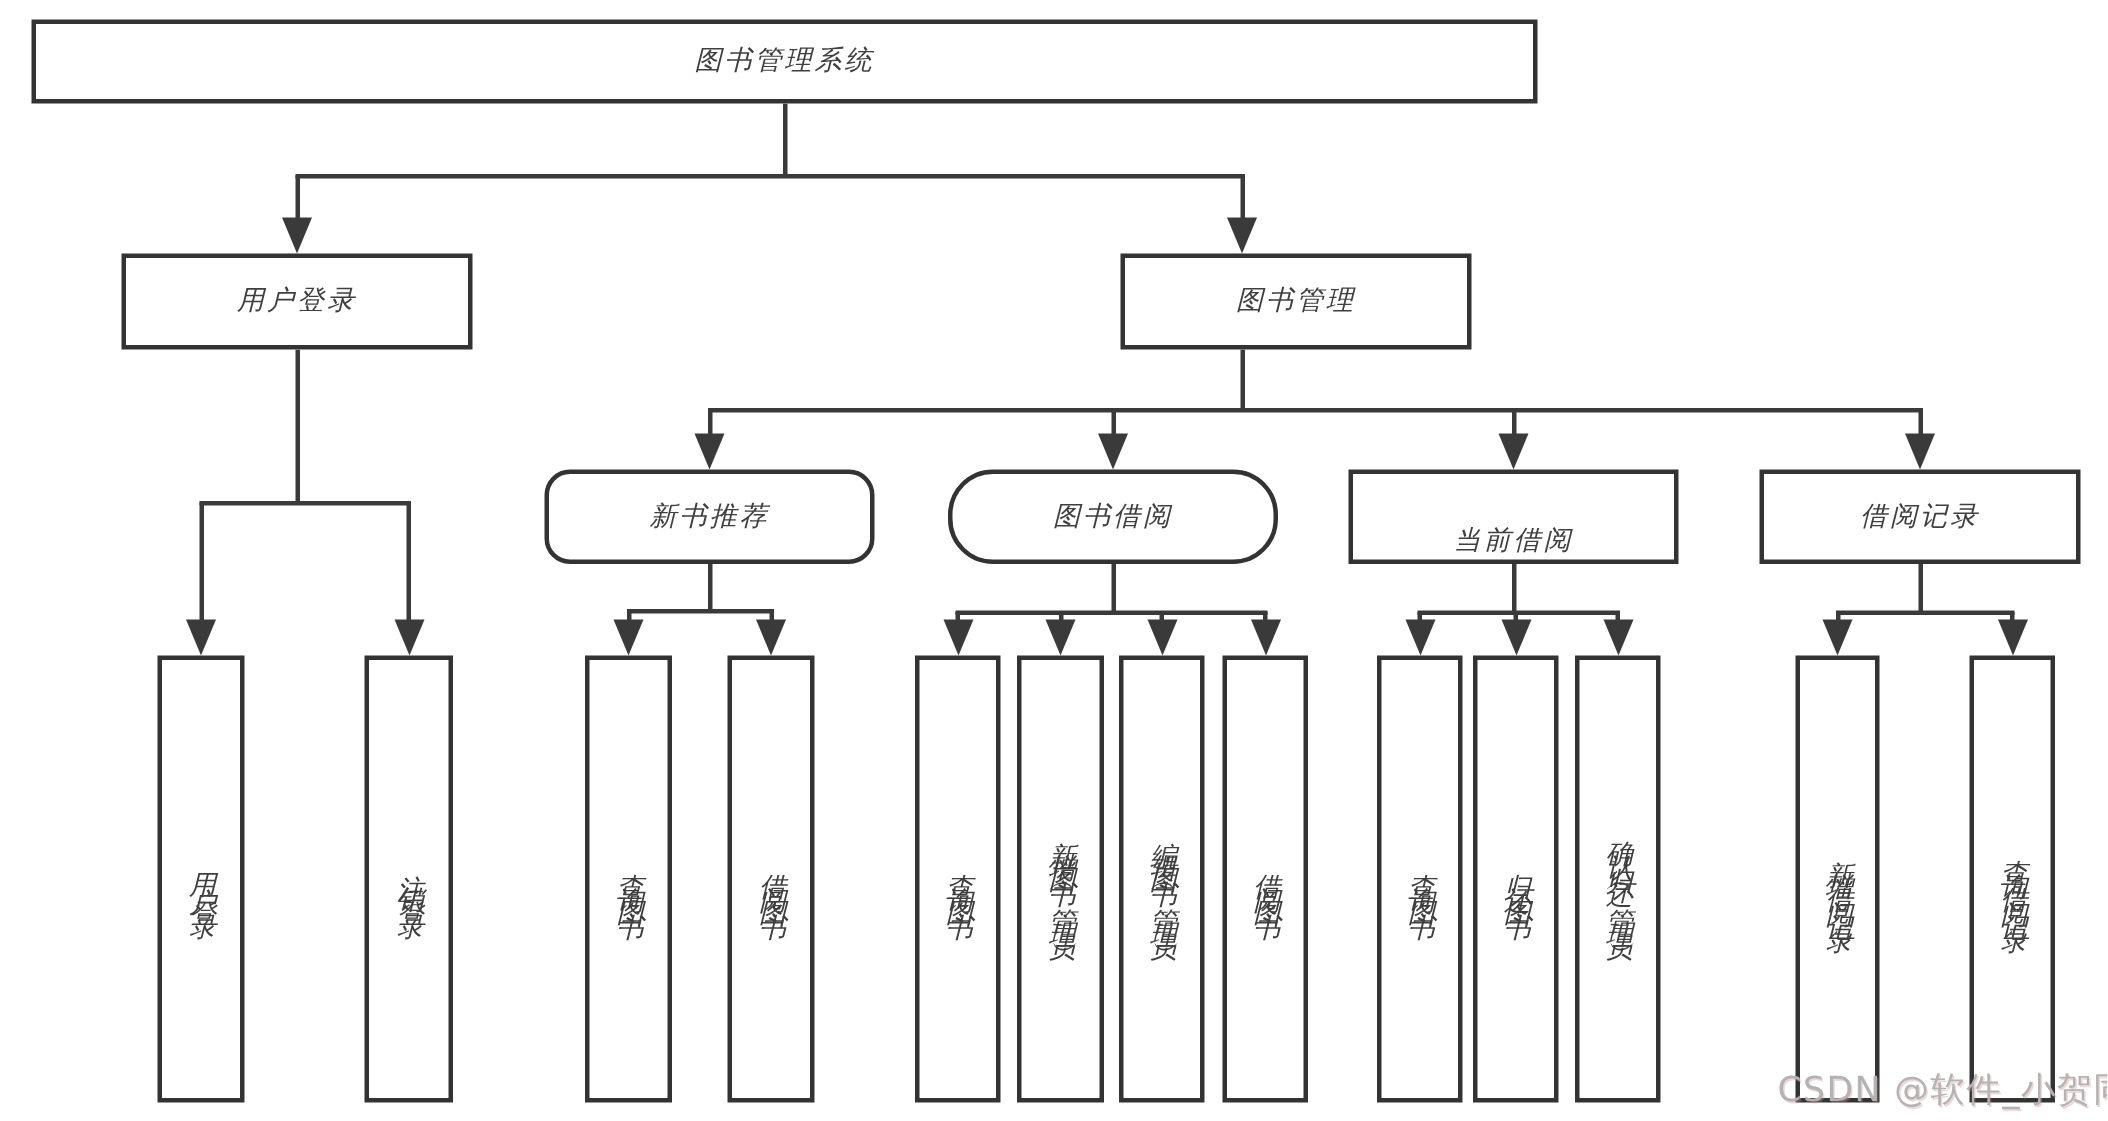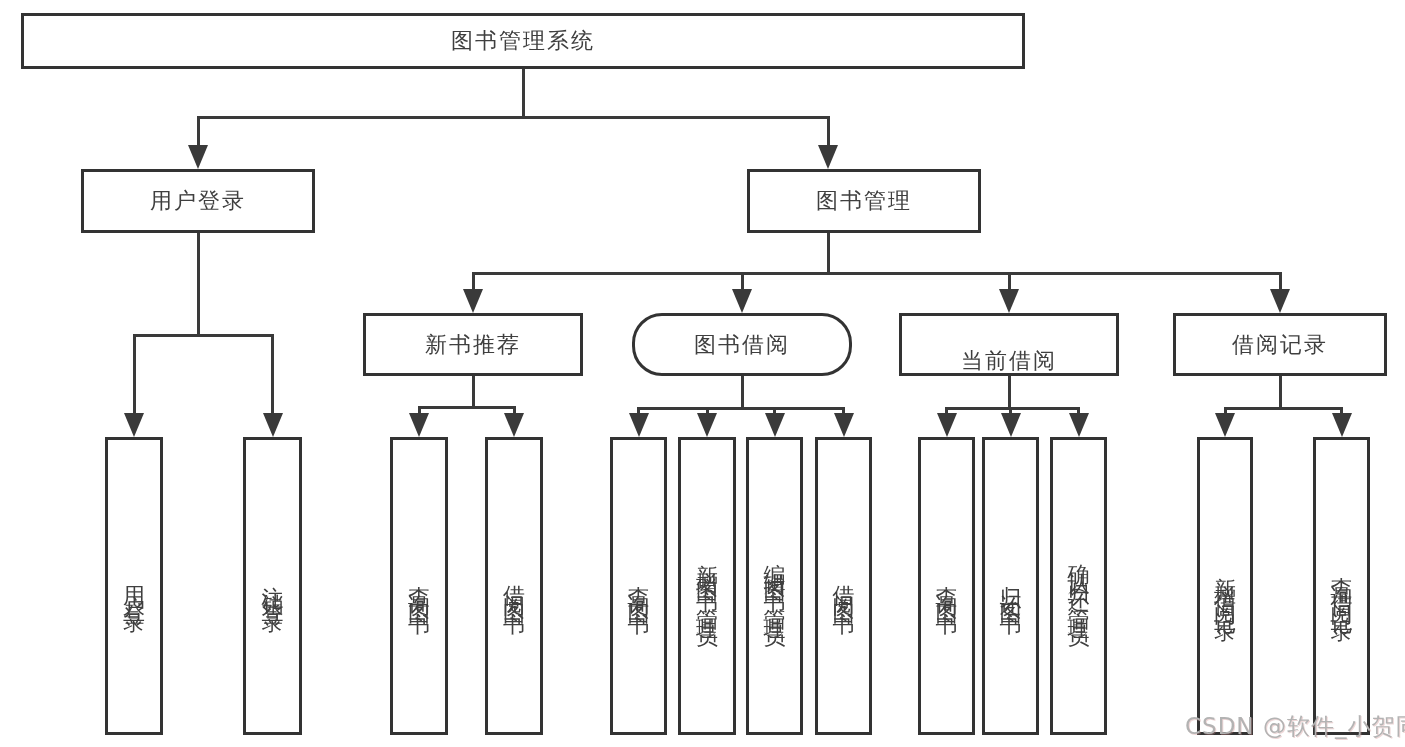--- a/index.html
+++ b/index.html
@@ -15,25 +15,26 @@
     position: absolute;
     box-sizing: border-box;
     border: 3px solid #333333;
     background: #ffffff;
     display: flex;
     align-items: center;
     justify-content: center;
     z-index: 2;
   }
   .node .label {
-    font-size: 22px;
+    font-size: 18px;
     color: #3f3f3f;
     letter-spacing: 2px;
     white-space: nowrap;
     line-height: 1;
+    font-style: italic;
   }
   .node.vertical .label {
     writing-mode: vertical-rl;
     text-orientation: mixed;
     letter-spacing: 9px;
   }
   .line {
     position: absolute;
     background: #3a3a3a;
     z-index: 1;
@@ -118,21 +119,21 @@
     <div class="arrow" style="left: 1331.5px; top: 413px; border-top-color: rgb(58, 58, 58);"></div>
     <div class="node" style="left: 21px; top: 13px; width: 1004px; height: 56px; border-color: rgb(51, 51, 51);">
       <span class="label" style="color: rgb(63, 63, 63);">图书管理系统</span>
     </div>
     <div class="node" style="left: 81px; top: 169px; width: 234px; height: 64px; border-color: rgb(51, 51, 51);">
       <span class="label" style="color: rgb(63, 63, 63);">用户登录</span>
     </div>
     <div class="node" style="left: 711px; top: 169px; width: 234px; height: 64px; border-color: rgb(51, 51, 51); margin-left: 36px;">
       <span class="label" style="color: rgb(63, 63, 63);">图书管理</span>
     </div>
-    <div class="node" style="left: 363px; top: 313px; width: 220px; height: 63px; border-color: rgb(51, 51, 51);">
+    <div class="node" style="left: 363px; top: 313px; width: 220px; height: 63px; border-color: rgb(51, 51, 51); border-radius: 17px;">
       <span class="label" style="color: rgb(63, 63, 63);">新书推荐</span>
     </div>
     <div class="node" style="left: 632px; top: 313px; width: 220px; height: 63px; border-color: rgb(51, 51, 51); border-radius: 30px;">
       <span class="label" style="color: rgb(63, 63, 63);">图书借阅</span>
     </div>
     <div class="node" style="left: 899px; top: 313px; width: 220px; height: 63px; border-color: rgb(51, 51, 51);">
       <span class="label" style="color: rgb(63, 63, 63); margin-top: 32px;">当前借阅</span>
     </div>
     <div class="node" style="left: 1173px; top: 313px; width: 214px; height: 63px; border-color: rgb(51, 51, 51);">
       <span class="label" style="color: rgb(63, 63, 63);">借阅记录</span>

